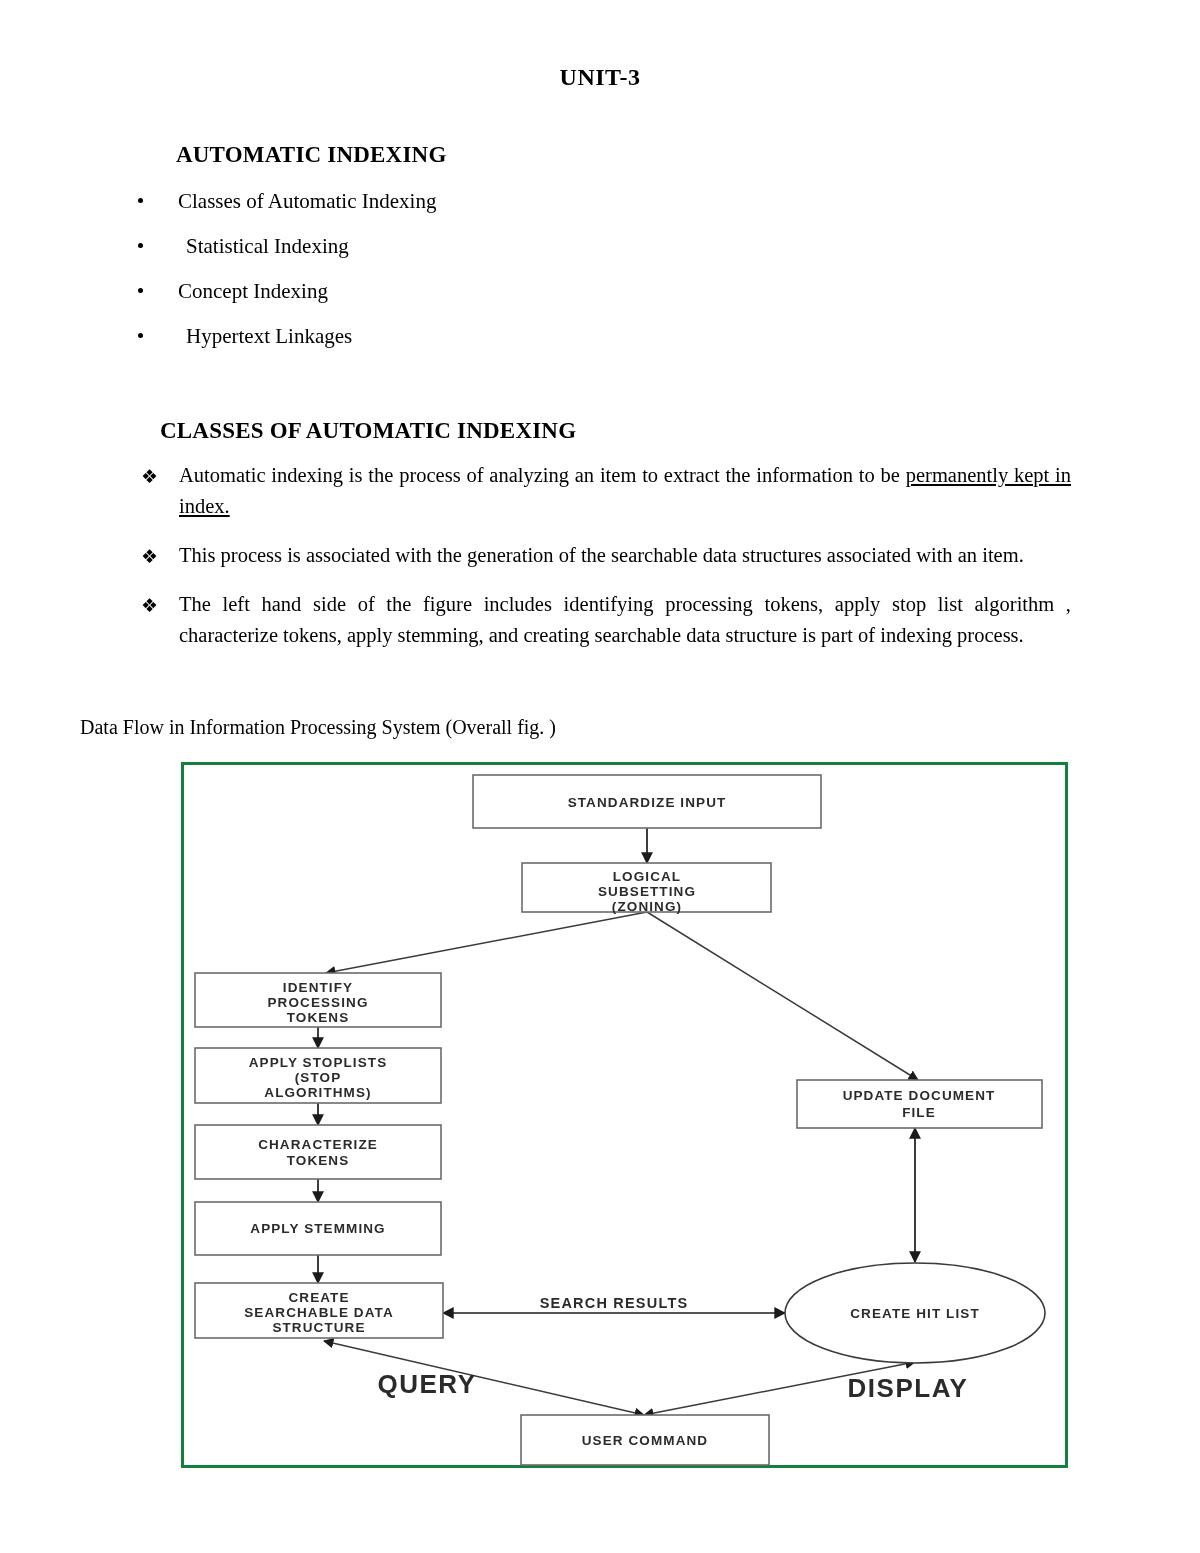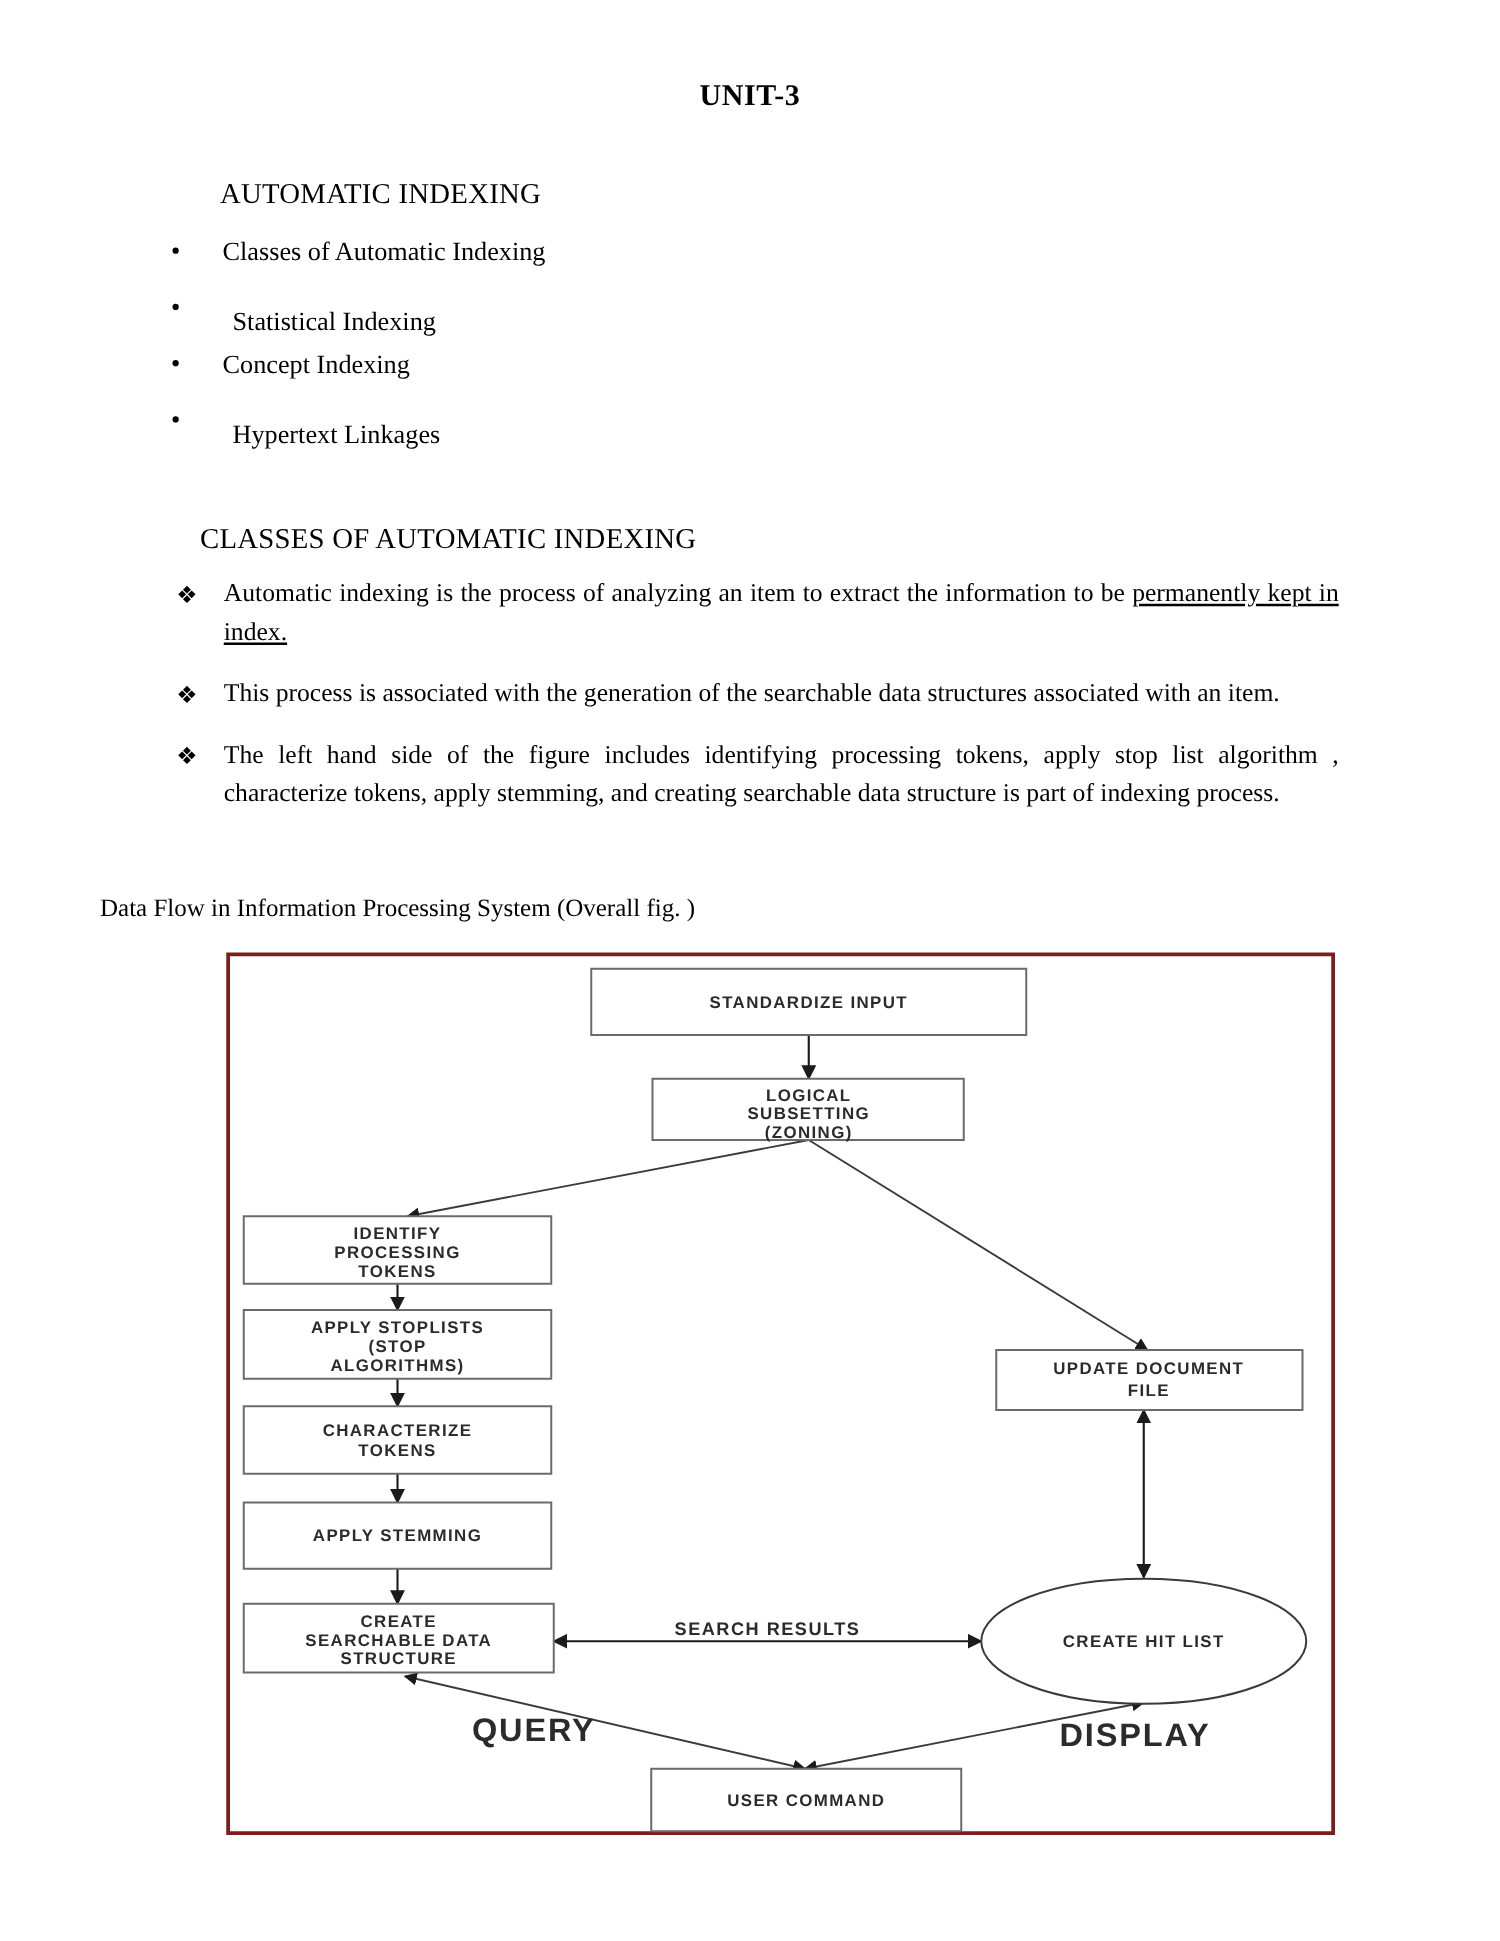--- a/index.html
+++ b/index.html
@@ -31,21 +31,21 @@
     width: 1200px;
     text-align: center;
     font-size: 24px;
     font-weight: bold;
     letter-spacing: 0.5px;
   }
 
   .section-head {
     position: absolute;
     font-size: 23px;
-    font-weight: normal;
+    font-weight: bold;
     letter-spacing: 0.2px;
     white-space: nowrap;
   }
   .section-head.auto-idx { left: 176px; top: 142px; }
   .section-head.classes  { left: 160px; top: 418px; }
 
   
   .dot-list {
     position: absolute;
     left: 138px;
@@ -64,21 +64,21 @@
     width: 5px; height: 5px;
     background: #000;
     border-radius: 50%;
   }
   .dot-item .dot-text {
     position: absolute;
     left: 40px;
     top: 0;
     white-space: nowrap;
   }
-  .dot-item.indent .dot-text { left: 48px; margin-top: 11px; }
+  .dot-item.indent .dot-text { left: 48px; }
 
   
   .para-list {
     position: absolute;
     left: 141px;
     top: 460px;
     width: 930px;
   }
   .para-item {
     position: relative;
@@ -105,21 +105,21 @@
     white-space: nowrap;
   }
 
   
   .diagram-frame {
     position: absolute;
     left: 181px;
     top: 762px;
     width: 887px;
     height: 706px;
-    border: 3px solid #7f1d1d;
+    border: 3px solid #15803d;
     background: #ffffff;
     box-sizing: border-box;
   }
   .diagram-svg {
     position: absolute;
     left: 0; top: 0;
     width: 887px;
     height: 706px;
     display: block;
   }

